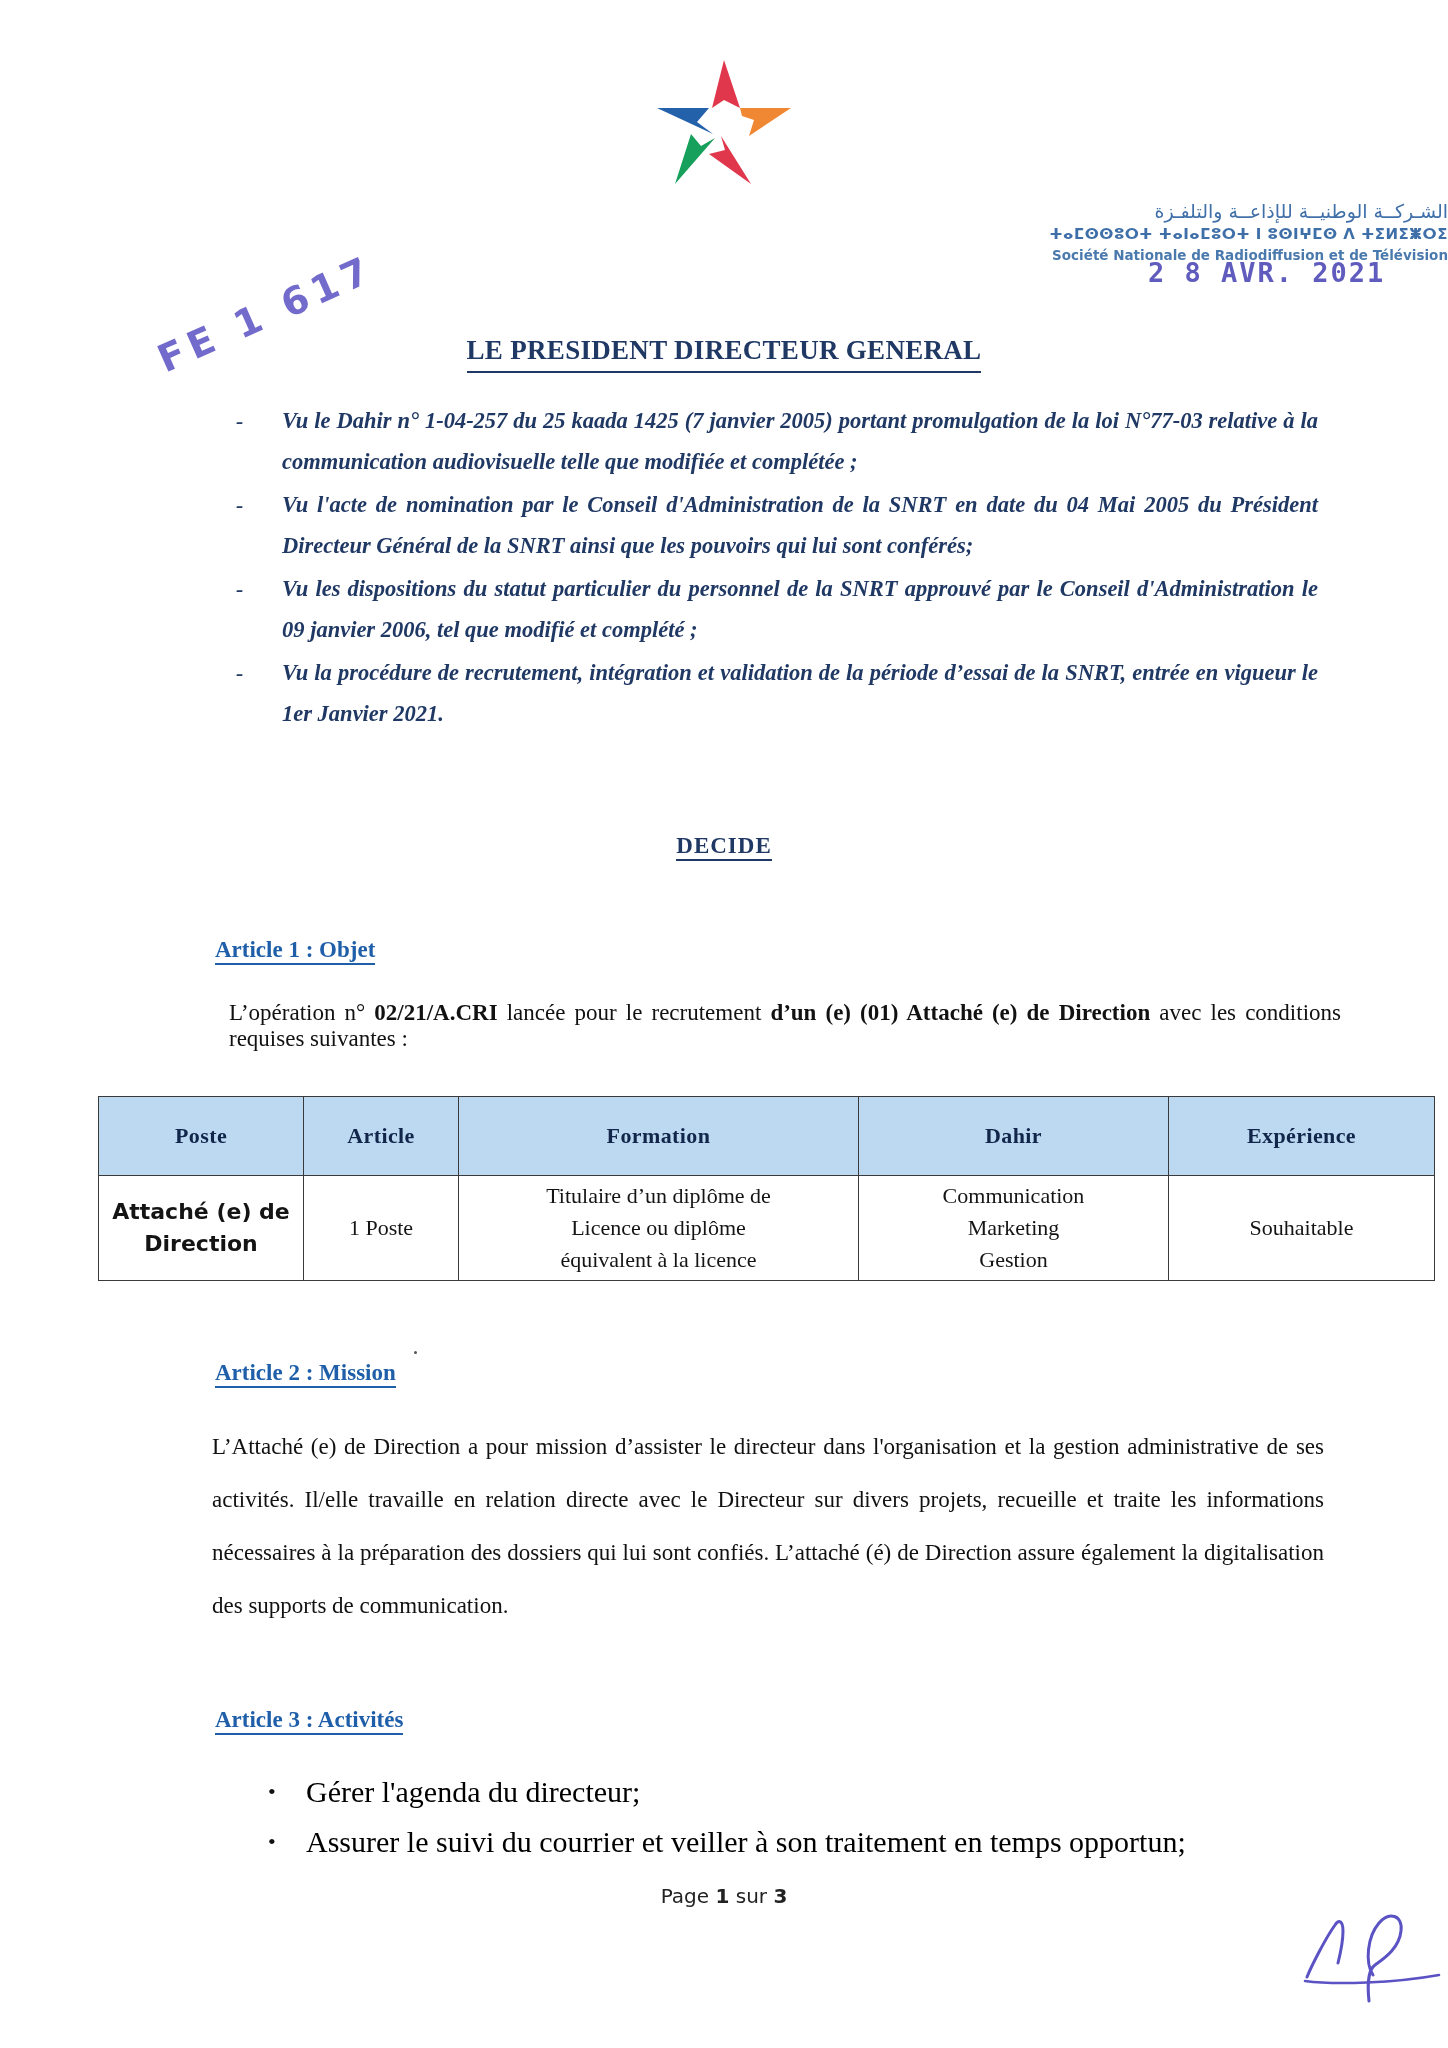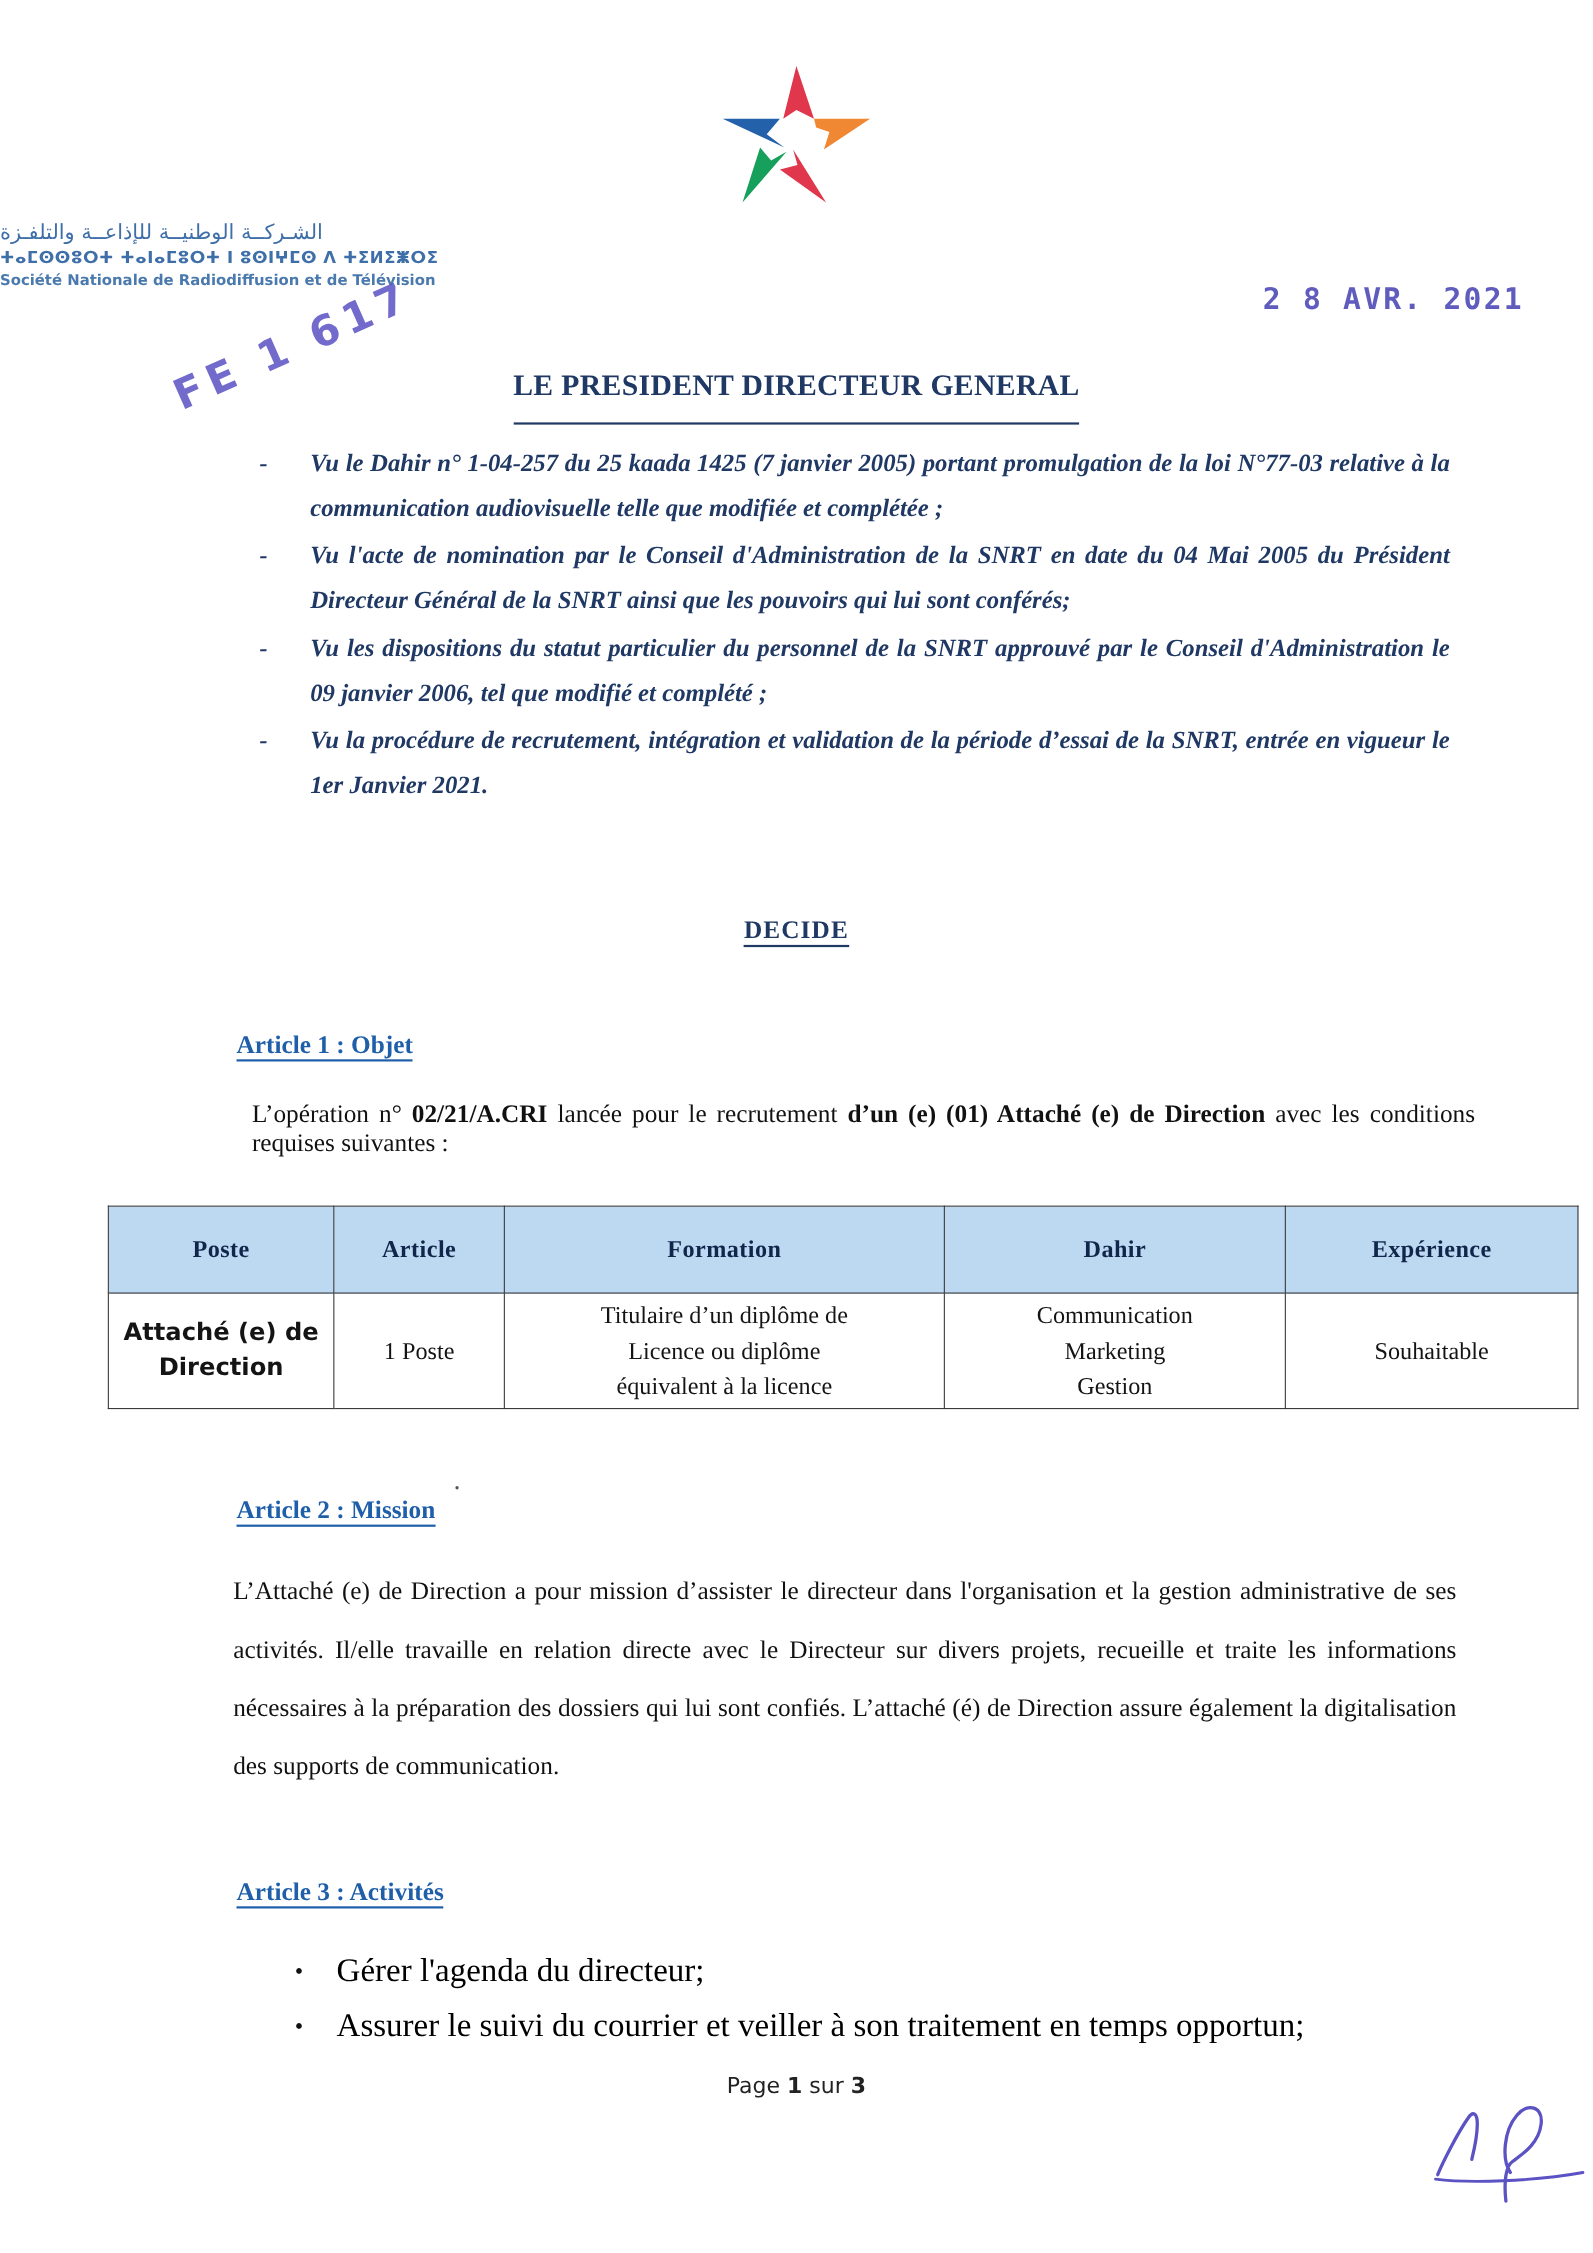--- a/index.html
+++ b/index.html
@@ -17,21 +17,21 @@
     height: 2048px;
     background: #ffffff;
     overflow: hidden;
   }
 
   
   .logo-block {
     position: absolute;
     left: 0; right: 0;
     top: 52px;
-    text-align: left;
+    text-align: right;
   }
   .star-wrap {
     width: 170px;
     height: 140px;
     margin: 0 auto;
     position: relative;
   }
   .ar-line {
     margin-top: 8px;
     font-family: "DejaVu Sans", sans-serif;
@@ -96,21 +96,21 @@
     left: 0; right: 0;
     top: 335px;
     text-align: center;
     font-size: 27px;
     font-weight: bold;
     color: #1f3864;
     letter-spacing: 0.3px;
   }
   .doc-title span {
     border-bottom: 2.5px solid #1f3864;
-    padding-bottom: 19px;
+    padding-bottom: 6px;
   }
   .decide {
     position: absolute;
     left: 0; right: 0;
     top: 833px;
     text-align: center;
     font-size: 23px;
     font-weight: bold;
     color: #1f3864;
     letter-spacing: 1px;

